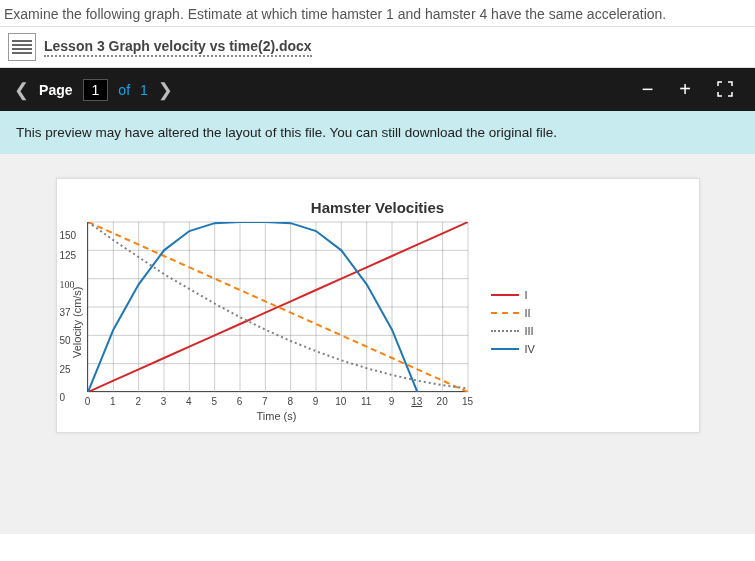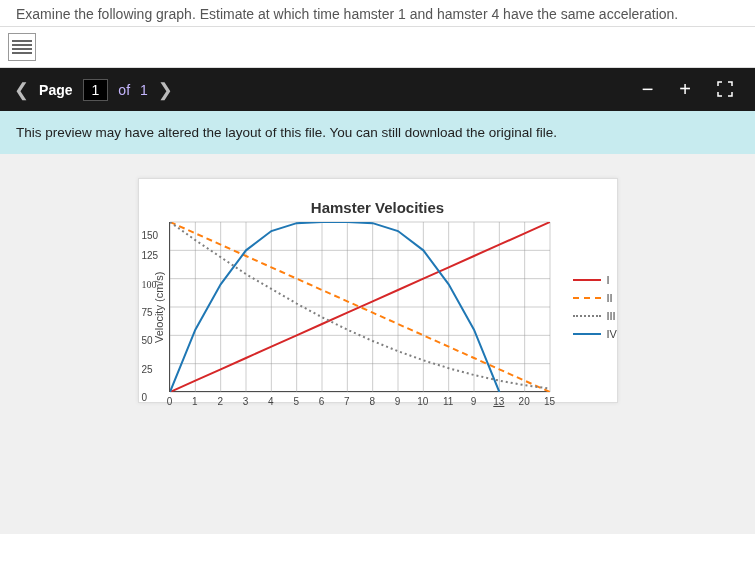--- a/index.html
+++ b/index.html
@@ -1,32 +1,32 @@
 <!DOCTYPE html>
 <html><head>
 <meta charset="utf-8">
 <style>
   * { box-sizing: border-box; margin: 0; padding: 0; }
   body { font-family: Arial, Helvetica, sans-serif; width: 755px; background: #fff; color: #333; }
-  .question { padding: 6px 16px 4px; font-size: 14px; color: #555; border-bottom: 1px solid #ddd; }
+  .question { padding: 6px 4px 4px; font-size: 14px; color: #555; border-bottom: 1px solid #ddd; }
   .attachment-row { display: flex; align-items: center; padding: 6px 8px; border-bottom: 1px solid #ddd; gap: 8px; }
   .doc-icon { width: 28px; height: 28px; border: 1px solid #999; position: relative; background:#fff; display:flex; flex-direction:column; justify-content:center; gap:2px; padding:4px 3px; }
   .doc-icon span { height:2px; background:#666; width:100%; }
   .file-link { color:#444; font-weight:bold; font-size:14px; border-bottom: 2px dotted #888; padding-bottom:1px; cursor:pointer; }
   .viewer-bar { background:#1a1a1a; color:#fff; display:flex; align-items:center; padding:10px 14px; font-size:14px; gap:10px; }
   .chev { font-size:18px; color:#bbb; cursor:pointer; user-select:none; }
   .page-label { font-weight:bold; }
   .page-num { background:#000; border:1px solid #555; color:#fff; padding:2px 8px; min-width:24px; text-align:center; }
-  .of-label { color:#c4b5fd; }
+  .of-label { color:#0ea5e9; }
   .spacer { flex:1; }
   .tool-btn { color:#fff; font-size:20px; cursor:pointer; padding:0 8px; user-select:none; }
   .fullscreen-icon { font-size:14px; letter-spacing:-1px; line-height:1; }
   .notice { background:#c7ebef; color:#222; font-size:13.5px; padding:14px 16px; }
   .doc-area { background:#f0f0f0; padding:24px 40px 0; min-height:380px; }
-  .chart-panel { background:#fff; border:1px solid #ddd; margin:0 auto; width:480px; padding:20px 10px 10px; box-shadow:0 0 4px rgba(0,0,0,.08); position:relative; }
+  .chart-panel { background:#fff; border:1px solid #ddd; margin:0 auto; width:644px; padding:20px 10px 10px; box-shadow:0 0 4px rgba(0,0,0,.08); position:relative; }
   .chart-title { text-align:center; font-size:15px; font-weight:bold; margin-bottom:6px; }
   .chart-row { display:flex; align-items:stretch; }
   .ylabel { writing-mode:vertical-rl; transform:rotate(180deg); text-align:center; font-size:11px; color:#444; padding:0 4px; }
   .plot-wrap { display:flex; flex-direction:column; }
   .plot { position:relative; width:380px; height:170px; border-left:1.5px solid #333; border-bottom:1.5px solid #333; background:#fff; }
   .grid line { stroke:#999; stroke-width:0.5; }
   .ytick { position:absolute; left:-28px; font-size:10px; color:#444; transform:translateY(50%); }
   .xtick { position:absolute; bottom:-16px; font-size:10px; color:#444; transform:translateX(-50%); }
   .xlabel { text-align:center; font-size:11px; color:#444; margin-top:18px; }
   .legend { display:flex; flex-direction:column; gap:6px; justify-content:center; padding-left:24px; font-size:11px; color:#444; }
@@ -38,20 +38,21 @@
 
 <div class="question">Examine the following graph. Estimate at which time hamster 1 and hamster 4 have the same acceleration.</div>
 
 <div class="attachment-row">
   <div class="doc-icon">
     <span></span>
       <span></span>
       <span></span>
       <span></span>
   </div>
+  <a class="file-link">Lesson 3 Graph velocity vs time(2).docx</a>
 </div>
 
 <div class="viewer-bar">
   <span class="chev">❮</span>
   <span class="page-label">Page</span>
   <span class="page-num">1</span>
   <span class="of-label">of</span>
   <span class="of-label">1</span>
   <span class="chev">❯</span>
   <span class="spacer"></span>
@@ -107,41 +108,42 @@
                 </clipPath>
               </defs>
               <path d="M0 170 L25.333333333333332 158.66666666666666 L50.666666666666664 147.33333333333334 L76 136 L101.33333333333333 124.66666666666666 L126.66666666666666 113.33333333333334 L152 102 L177.33333333333334 90.66666666666667 L202.66666666666666 79.33333333333333 L228 68 L253.33333333333331 56.66666666666667 L278.66666666666663 45.33333333333334 L304 34 L329.33333333333337 22.666666666666657 L354.6666666666667 11.333333333333343 L380 0 " fill="none" stroke="#d62728" stroke-width="2" stroke-dasharray="" clip-path="url(#clip)"></path>
               <path d="M0 0 L25.333333333333332 11.333333333333343 L50.666666666666664 22.666666666666657 L76 34 L101.33333333333333 45.33333333333334 L126.66666666666666 56.66666666666667 L152 68 L177.33333333333334 79.33333333333333 L202.66666666666666 90.66666666666667 L228 102 L253.33333333333331 113.33333333333334 L278.66666666666663 124.66666666666666 L304 136 L329.33333333333337 147.33333333333334 L354.6666666666667 158.66666666666666 L380 170 " fill="none" stroke="#ff7f0e" stroke-width="2" stroke-dasharray="6 4" clip-path="url(#clip)"></path>
               <path d="M0 0 L25.333333333333332 18.133333333333326 L50.666666666666664 35.133333333333326 L76 52.133333333333326 L101.33333333333333 66.86666666666666 L126.66666666666666 81.6 L152 95.2 L177.33333333333334 107.66666666666667 L202.66666666666666 119 L228 129.2 L253.33333333333331 138.26666666666665 L278.66666666666663 146.2 L304 153 L329.33333333333337 158.66666666666666 L354.6666666666667 163.2 L380 166.6 " fill="none" stroke="#7f7f7f" stroke-width="2" stroke-dasharray="2 3" clip-path="url(#clip)"></path>
               <path d="M0 170 L25.333333333333332 107.66666666666667 L50.666666666666664 62.33333333333334 L76 28.333333333333314 L101.33333333333333 9.066666666666663 L126.66666666666666 1.1333333333333542 L152 0 L177.33333333333334 0 L202.66666666666666 1.1333333333333542 L228 9.066666666666663 L253.33333333333331 28.333333333333314 L278.66666666666663 62.33333333333334 L304 107.66666666666667 L329.33333333333337 170 L354.6666666666667 224.4 L380 255 " fill="none" stroke="#1f77b4" stroke-width="2" stroke-dasharray="" clip-path="url(#clip)"></path>
             </svg>
         <div class="ytick" style="bottom: -6px;">0</div>
             <div class="ytick" style="bottom: 22.3333px;">25</div>
             <div class="ytick" style="bottom: 50.6667px; text-align: right;">50</div>
-            <div class="ytick" style="bottom: 79px;">75</div>
+            <div class="ytick" style="bottom: 79px;">37</div>
             <div class="ytick" style="bottom: 107.333px; font-family: Liberation Serif, serif;">100</div>
             <div class="ytick" style="bottom: 135.667px;">125</div>
             <div class="ytick" style="bottom: 156px;">150</div>
             <div class="xtick" style="left: 0px;">0</div>
             <div class="xtick" style="left: 25.3333px;">1</div>
             <div class="xtick" style="left: 50.6667px;">2</div>
             <div class="xtick" style="left: 76px;">3</div>
             <div class="xtick" style="left: 101.333px;">4</div>
             <div class="xtick" style="left: 126.667px;">5</div>
             <div class="xtick" style="left: 152px;">6</div>
             <div class="xtick" style="left: 177.333px;">7</div>
             <div class="xtick" style="left: 202.667px;">8</div>
             <div class="xtick" style="left: 228px;">9</div>
             <div class="xtick" style="left: 253.333px;">10</div>
             <div class="xtick" style="left: 278.667px;">11</div>
             <div class="xtick" style="left: 304px;">9</div>
             <div class="xtick" style="left: 329.333px; text-decoration: underline;">13</div>
             <div class="xtick" style="left: 354.667px;">20</div>
             <div class="xtick" style="left: 380px;">15</div>
           </div>
+        <div class="xlabel">Time (s)</div>
       </div>
       <div class="legend" id="legend">
           <div class="legend-item">
             <div class="swatch" style="border-top-color: rgb(214, 39, 40); border-top-style: solid;"></div>
             <span>I</span>
           </div>
           <div class="legend-item">
             <div class="swatch" style="border-top-color: rgb(255, 127, 14); border-top-style: dashed;"></div>
             <span>II</span>
           </div>

